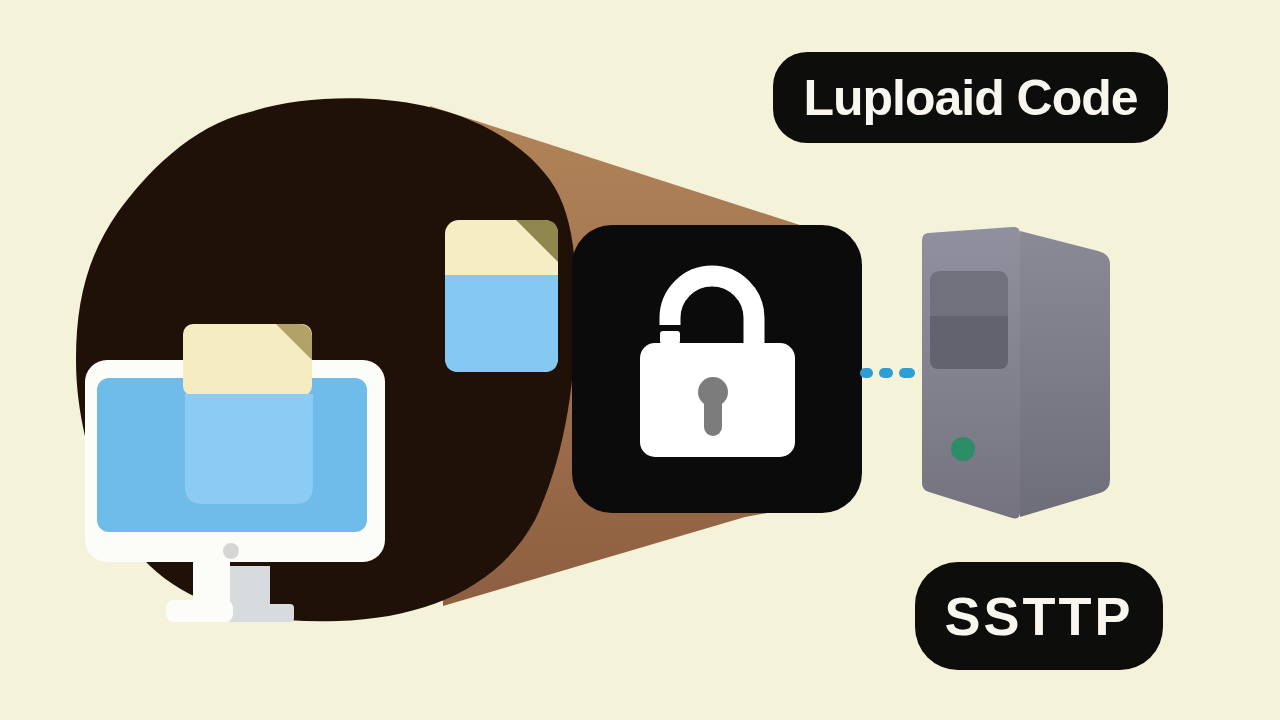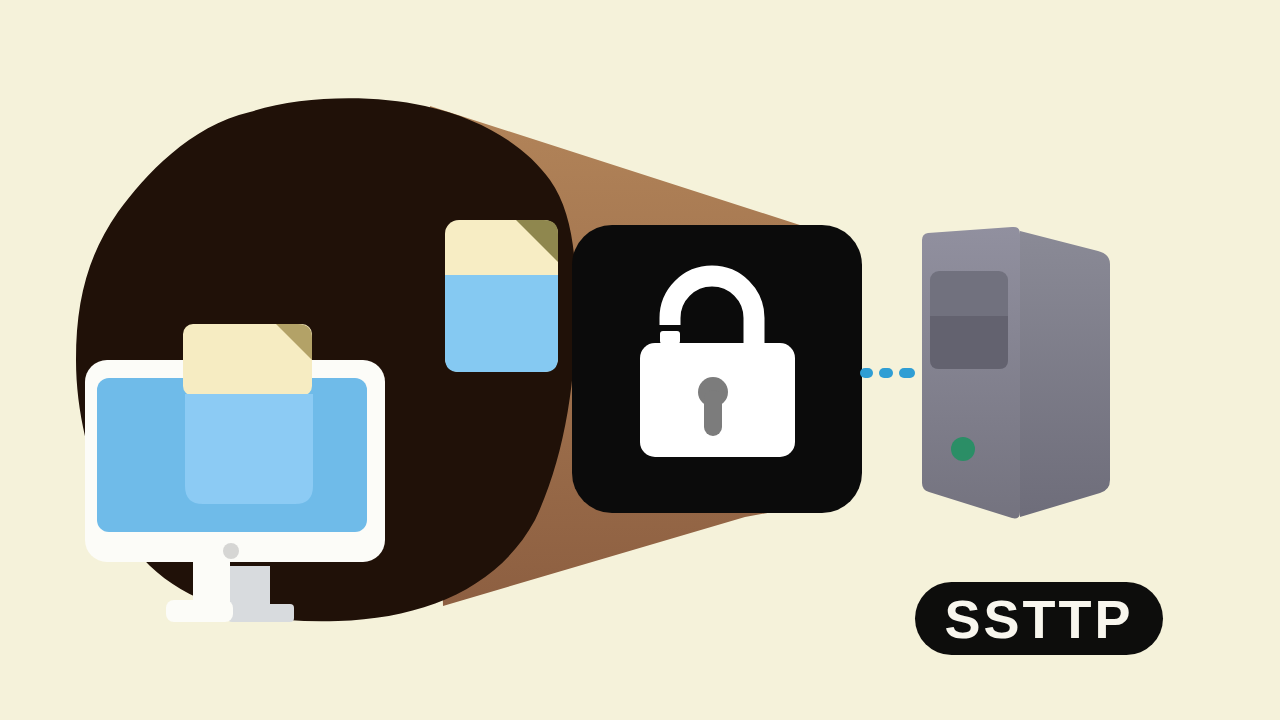--- a/index.html
+++ b/index.html
@@ -9,21 +9,21 @@
     font-family:"Liberation Sans", sans-serif;
   }
   .stage svg{position:absolute;left:0;top:0;}
   .badge{
     position:absolute;display:flex;align-items:center;justify-content:center;
     background:var(--badge-bg,#0d0d0c);color:var(--badge-text,#f8f6ee);
     font-weight:700;
   }
   .badge-top{left:773px;top:52px;width:395px;height:91px;border-radius:34px;
     font-size:50px;letter-spacing:-1px;}
-  .badge-bottom{left:915px;top:582px;width:248px;height:73px;border-radius:43px;
+  .badge-bottom{left:915px;top:562px;width:248px;height:108px;border-radius:43px;
     font-size:54px;letter-spacing:3px;}
   .blob-title{
     position:absolute;left:148px;top:152px;
     color:var(--title-text,#f8f6ee);font-size:86px;font-weight:700;letter-spacing:-2px;
     line-height:1;white-space:nowrap;
   }
 </style>
 </head>
 <body>
 
@@ -95,18 +95,21 @@
       <path d="M1020,231 L1098,251 Q1110,254 1110,264 L1110,480 Q1110,490 1100,493 L1020,517 Z" fill="url(#gSide)"></path>
       <path d="M928,233 L1012,227 Q1020,226 1020,234 L1020,512 Q1020,520 1012,518
                L929,492 Q922,490 922,483 L922,240 Q922,234 928,233 Z" fill="url(#gFront)"></path>
       <rect x="930" y="271" width="78" height="98" rx="9" style="fill:var(--server-panel,#71717e)"></rect>
       <path d="M930,316 h78 v44 q0,9 -9,9 h-60 q-9,0 -9,-9 Z" style="fill:var(--server-panel-dark,#63626f)"></path>
       <circle cx="963" cy="449" r="12" style="fill:var(--power-green,#2b8e66)"></circle>
     </g>
   </svg>
 
 
+  <div class="badge badge-top">
+    <span>Luploaid Code</span>
+  </div>
 
   <div class="badge badge-bottom">
     <span>SSTTP</span>
   </div>
 
 </div>
 
 </body></html>

